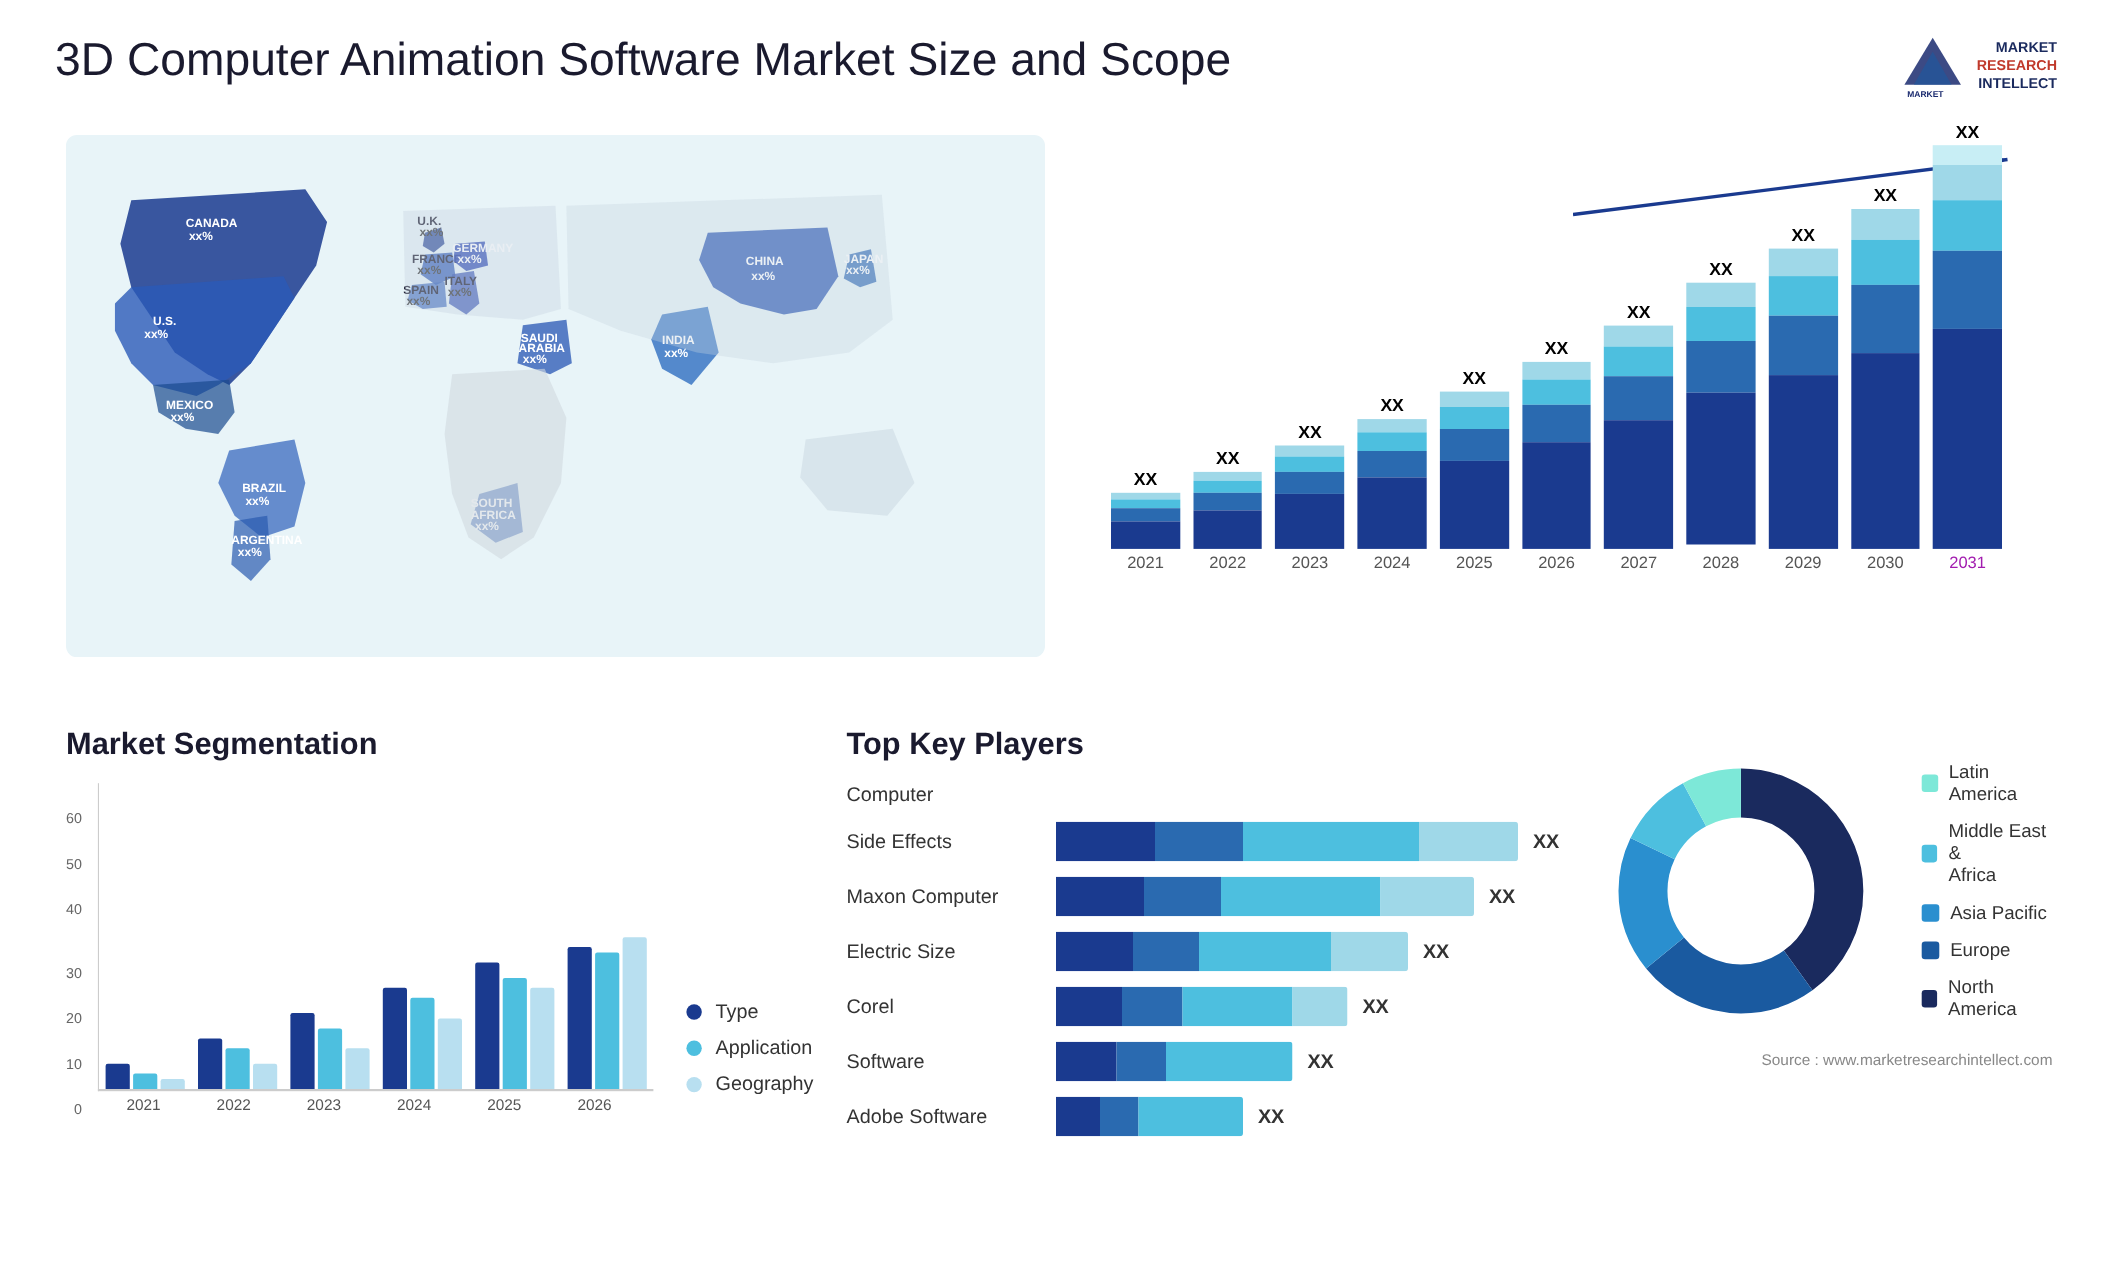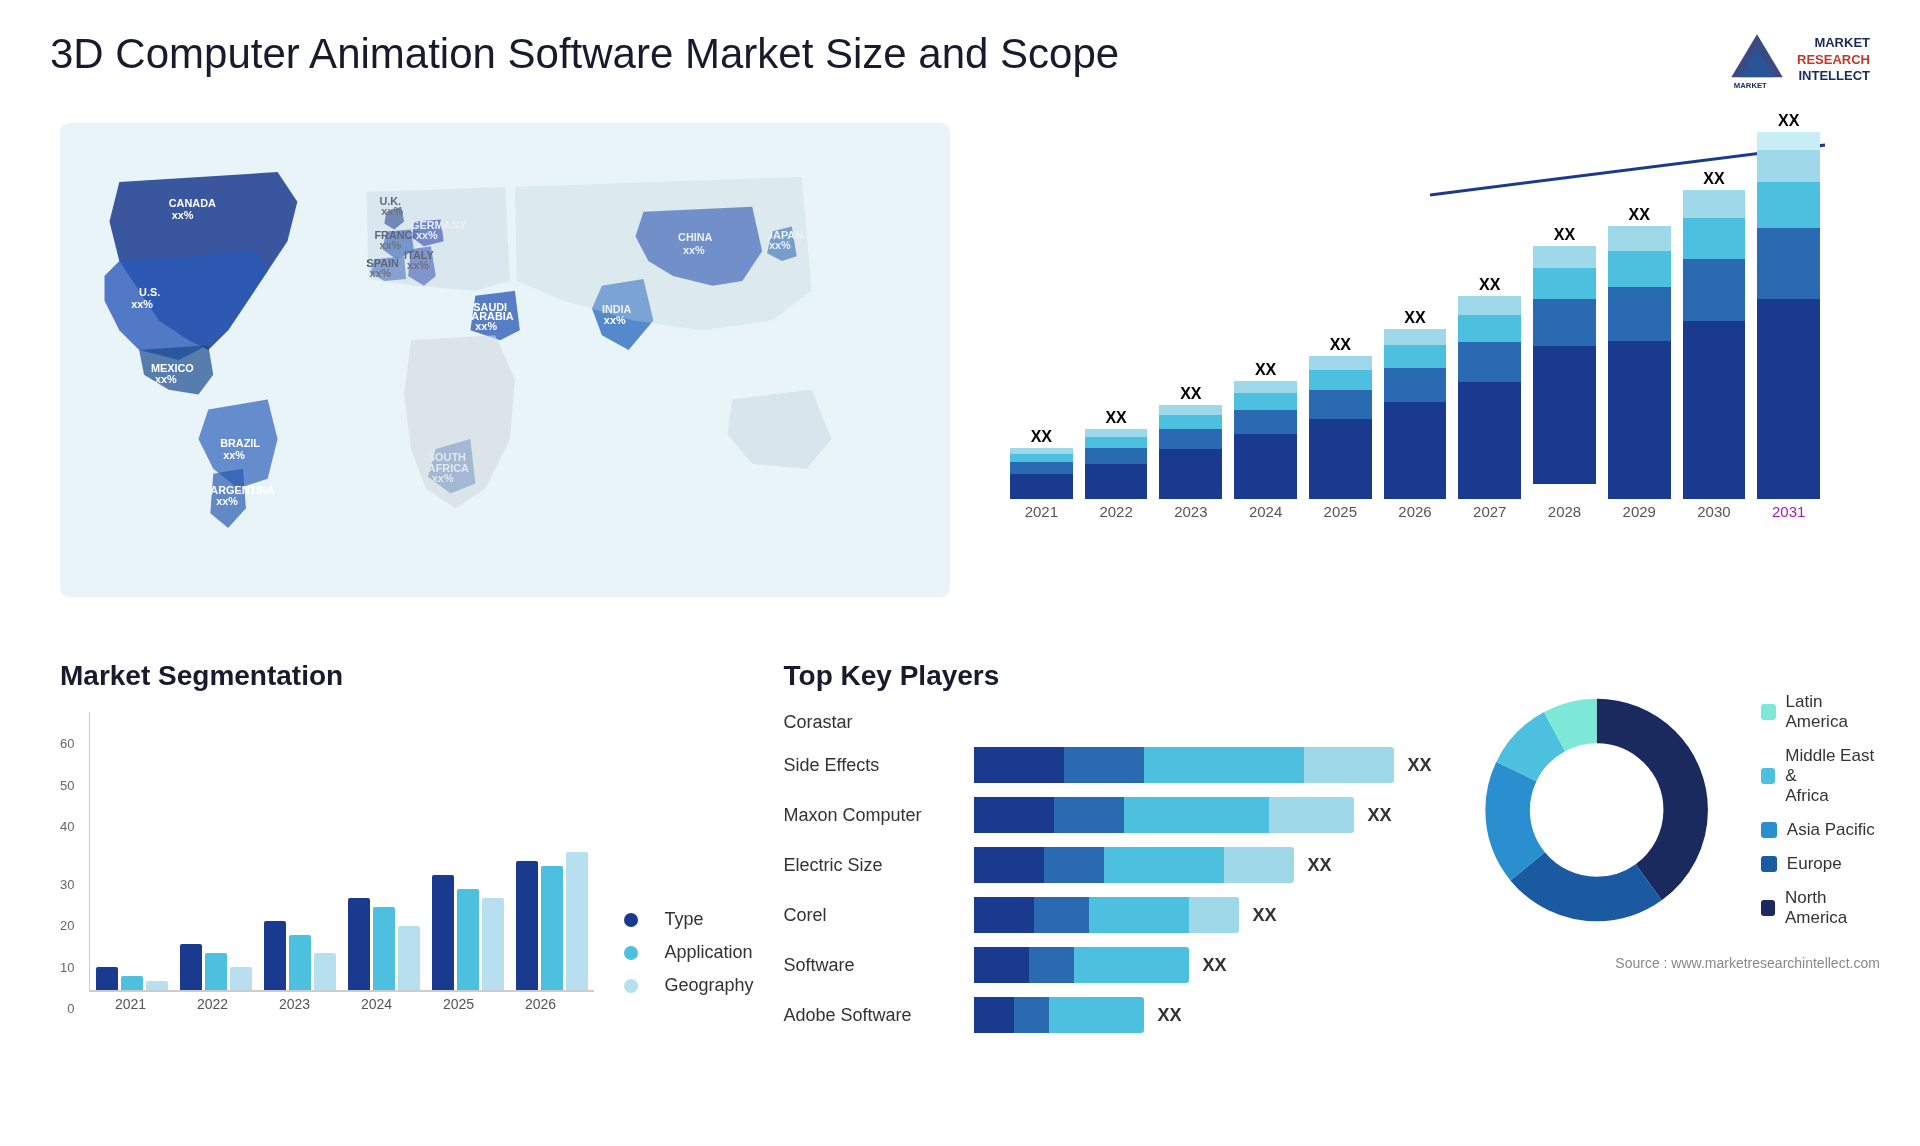--- a/index.html
+++ b/index.html
@@ -76,21 +76,21 @@
     .seg-legend {
       display: flex;
       flex-direction: column;
       gap: 12px;
       margin-left: 20px;
       margin-bottom: 20px;
     }
     .legend-item {
       display: flex;
       align-items: center;
-      gap: 26px;
+      gap: 12px;
       font-size: 18px;
       color: #333;
     }
     .legend-dot {
       width: 14px;
       height: 14px;
       border-radius: 50%;
     }
     
     .players-section {
@@ -382,21 +382,21 @@
           </div>
 
           <div style="display:flex;flex-direction:column;align-items:center;flex:1;">
             <div style="font-size:16px;font-weight:700;margin-bottom:2px;">XX</div>
             <div style="width:100%;display:flex;flex-direction:column-reverse;">
               <div style="height:138px;background:#1a3a8f;"></div>
               <div style="height:47px;background:#2a6ab0;"></div>
               <div style="height:31px;background:#4dbfdf;"></div>
               <div style="height:22px;background:#9fd8e8;"></div>
             </div>
-            <div style="font-size:15px;color:#555;margin-top:19px;">2028</div>
+            <div style="font-size:15px;color:#555;margin-top:8px;">2028</div>
           </div>
 
           <div style="display:flex;flex-direction:column;align-items:center;flex:1;">
             <div style="font-size:16px;font-weight:700;margin-bottom:2px;">XX</div>
             <div style="width:100%;display:flex;flex-direction:column-reverse;">
               <div style="height:158px;background:#1a3a8f;"></div>
               <div style="height:54px;background:#2a6ab0;"></div>
               <div style="height:36px;background:#4dbfdf;"></div>
               <div style="height:25px;background:#9fd8e8;"></div>
             </div>
@@ -511,21 +511,21 @@
           </div>
         </div>
       </div>
     </div>
 
     <div class="players-section">
       <h2 class="section-title">Top Key Players</h2>
       <div class="players-chart">
 
         <div class="player-row">
-          <span class="player-name">Corastar</span>
+          <span class="player-name">Computer</span>
           <div class="player-bar-container"></div>
         </div>
 
         <div class="player-row">
           <span class="player-name">Side Effects</span>
           <div class="player-bar-container">
             <div class="player-bar" style="width:420px;">
               <div class="player-bar-seg1" style="width:90px;"></div>
               <div class="player-bar-seg2" style="width:80px;"></div>
               <div class="player-bar-seg3" style="width:160px;"></div>

